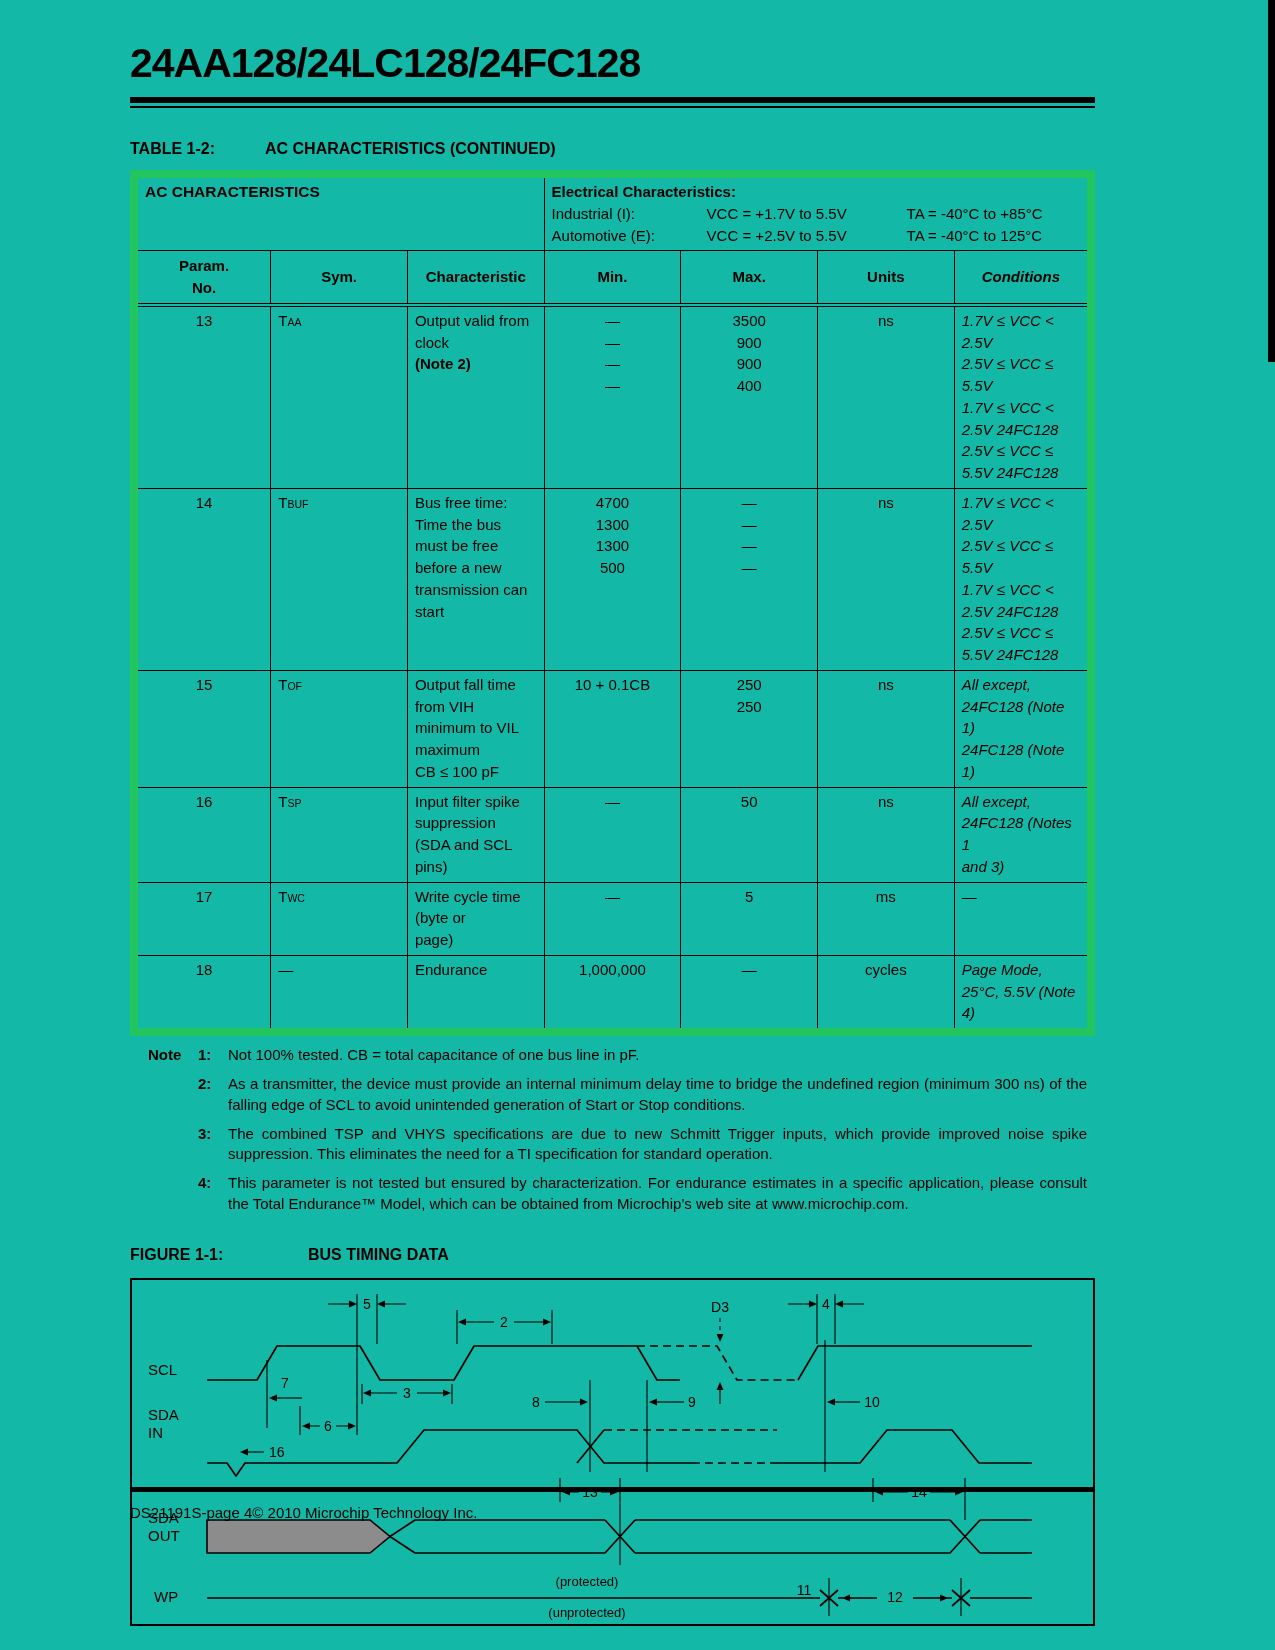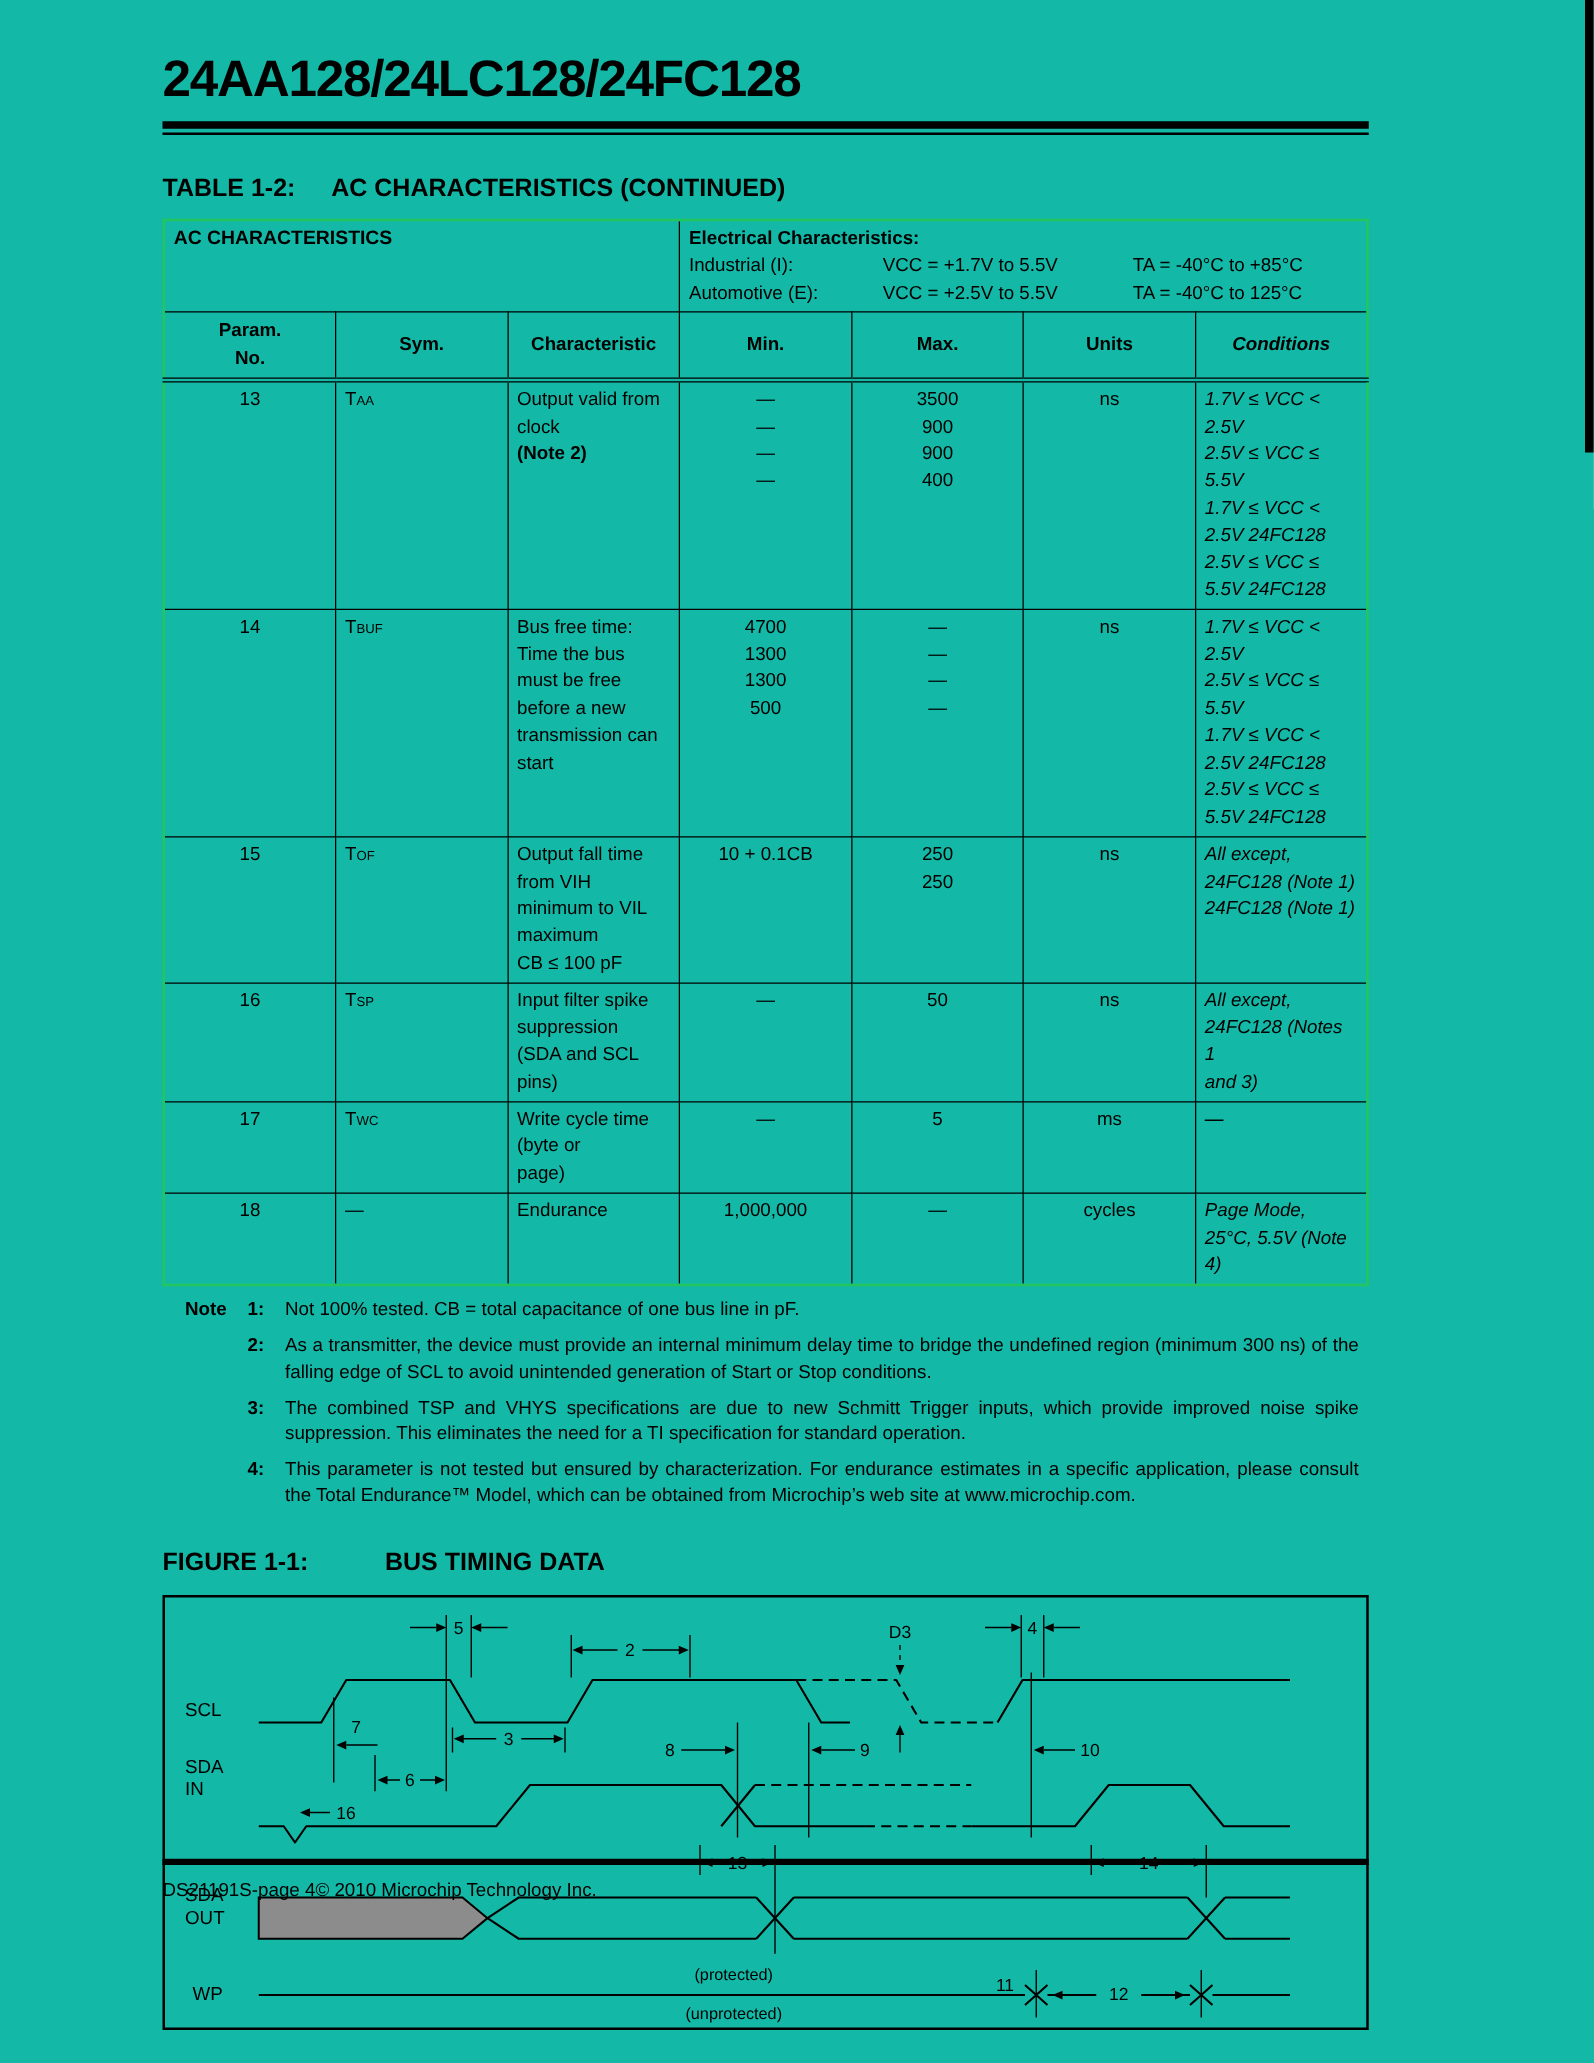--- a/index.html
+++ b/index.html
@@ -6,26 +6,26 @@
   body { margin:0; background:#e8e8e8; }
   .page { position:relative; width:1275px; height:1650px; background:#14b8a6;
           font-family:"Liberation Sans", sans-serif; color:#000; overflow:hidden; margin:0 auto; }
   .edge-bar { position:absolute; top:0; right:0; width:7px; height:362px; background:#000; }
   .content { margin-left:130px; width:965px; padding-top:40px; }
 
   .doc-title { font-size:41px; font-weight:bold; letter-spacing:-1px; }
   .rule-thick { height:6px; background:#000; margin-top:10px; }
   .rule-thin  { height:2px; background:#000; margin-top:3px; }
 
-  .caption { display:flex; margin-top:32px; font-size:20px; font-weight:bold; }
+  .caption { display:flex; margin-top:32px; font-size:16px; font-weight:bold; }
   .caption .cap-label { width:135px; flex:0 0 auto; }
   .fig-cap .cap-label { width:178px; }
 
   table.ac { border-collapse:collapse; margin-top:12px; width:965px; font-size:15px;
-             border:2px solid #22c55e; table-layout:fixed; }
+             border:8px solid #22c55e; table-layout:fixed; }
   table.ac td, table.ac th { border:1.4px solid #000; padding:3px 7px 4px; vertical-align:top;
              line-height:1.45; }
   .b { font-weight:bold; }
   .pre { white-space:pre-line; }
   .ac-cell { vertical-align:middle; font-size:15.5px; }
   .elec-cell { padding:5px 10px 6px; }
   .elec-row { display:grid; grid-template-columns:155px 200px 1fr; }
   tr.colhead th { text-align:center; font-weight:bold; vertical-align:middle;
                   border-bottom:4px double #000; white-space:pre-line; padding:4px 2px; }
   .c-no { width:70px; text-align:center; }

